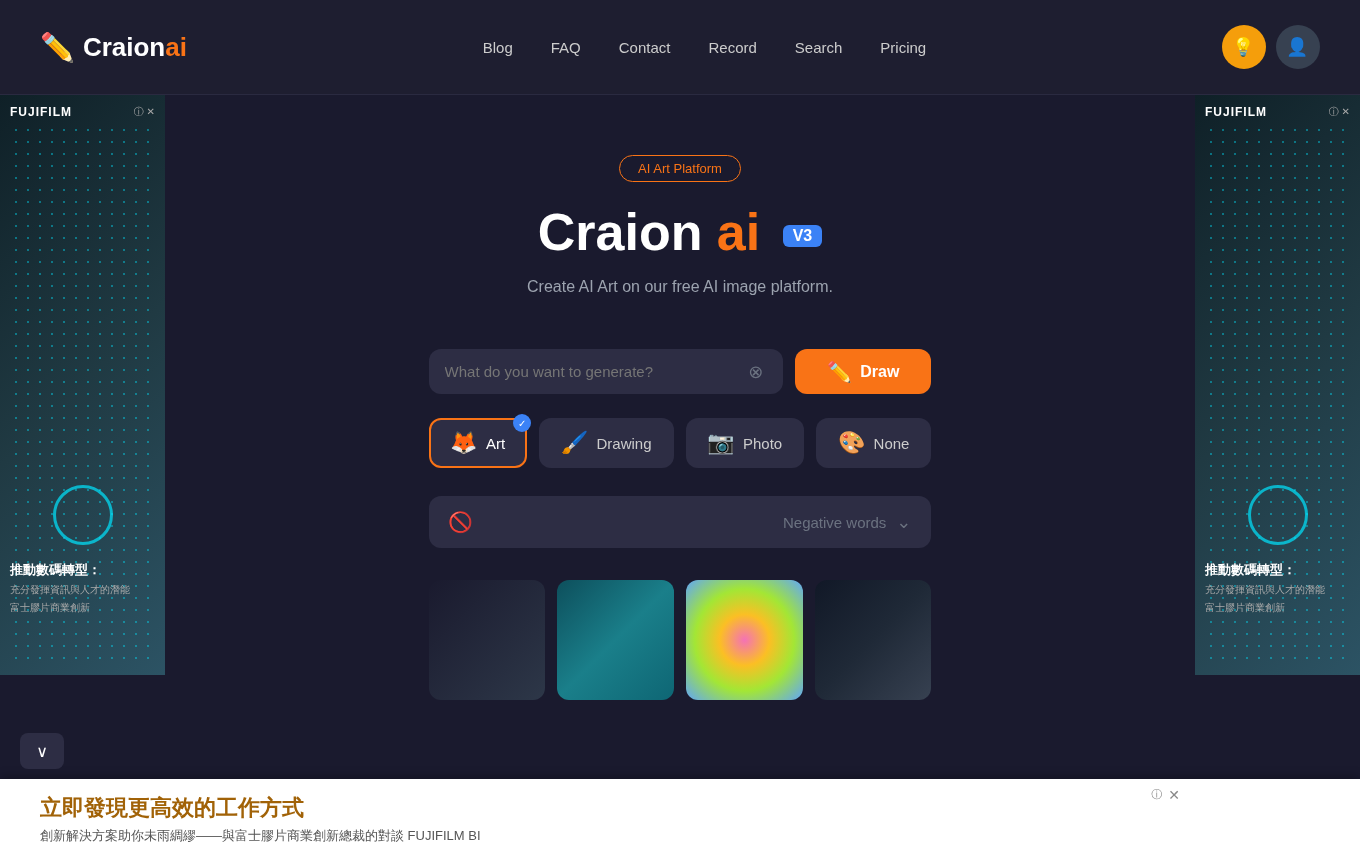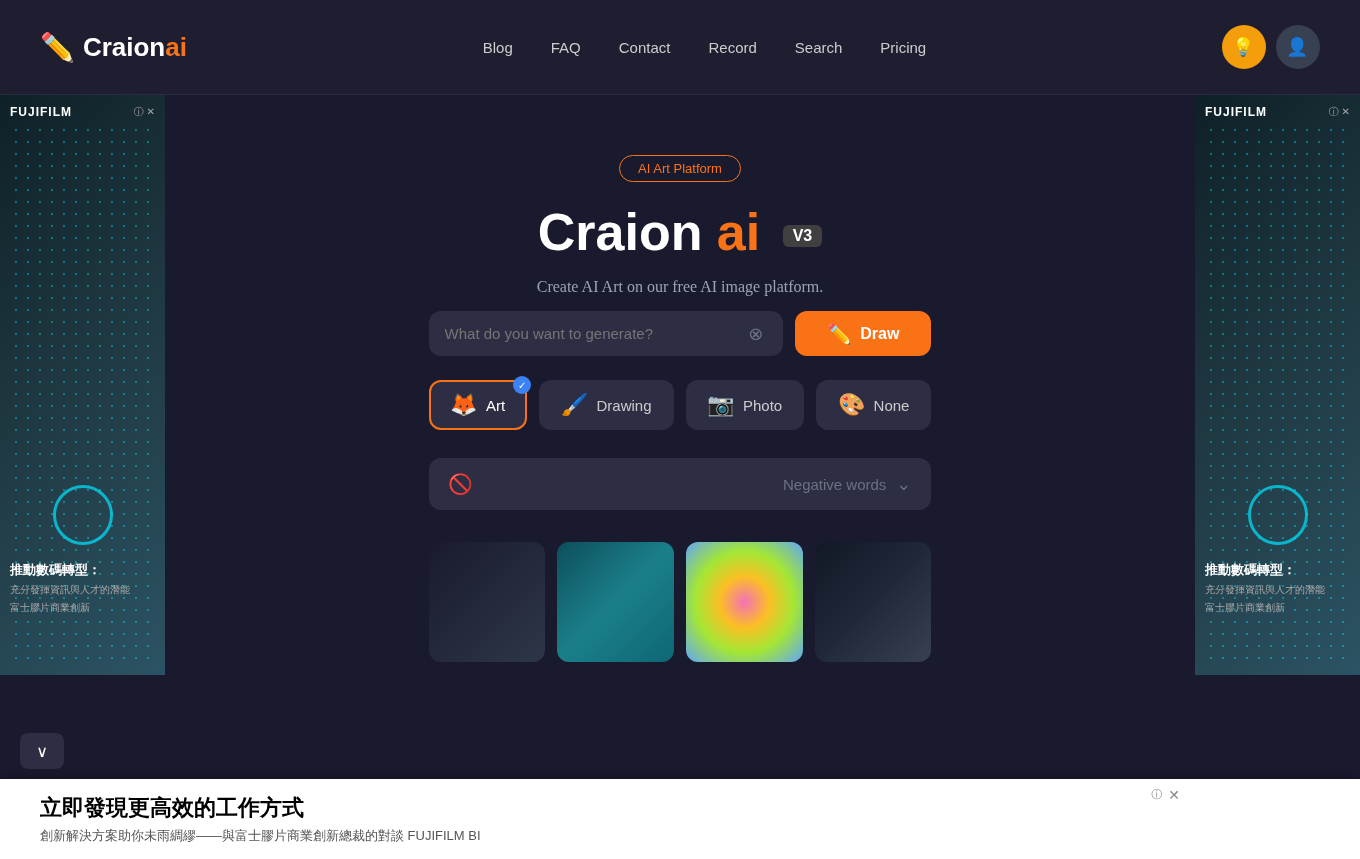--- a/index.html
+++ b/index.html
@@ -176,34 +176,33 @@
     }
     .hero-title {
       font-size: 52px;
       font-weight: 800;
       margin-bottom: 16px;
     }
     .hero-title .brand-white { color: #fff; }
     .hero-title .brand-orange { color: #f97316; }
     .version-badge {
       display: inline-block;
-      background: #404040;
+      background: #3b82f6;
       color: #fff;
       border-radius: 6px;
       padding: 2px 10px;
       font-size: 16px;
       font-weight: 700;
       vertical-align: middle;
       margin-left: 8px;
     }
     .hero-subtitle {
       font-size: 16px;
       color: #9ca3af;
-      margin-bottom: 15px;
-      font-family: Liberation Serif, serif;
+      margin-bottom: 53px;
     }
 
     
     .search-row {
       display: flex;
       gap: 12px;
       width: 100%;
       max-width: 780px;
       margin-bottom: 24px;
     }
@@ -348,21 +347,21 @@
       box-shadow: 0 -2px 10px rgba(0,0,0,0.3);
     }
     .bottom-ad-left {
       display: flex;
       flex-direction: column;
       gap: 4px;
     }
     .bottom-ad-title {
       font-size: 22px;
       font-weight: 700;
-      color: #000000;
+      color: #a16207;
     }
     .bottom-ad-sub {
       font-size: 13px;
       color: #555;
     }
     .bottom-ad-btn {
       background: #1e3a5f;
       color: #fff;
       border: none;
       border-radius: 8px;

